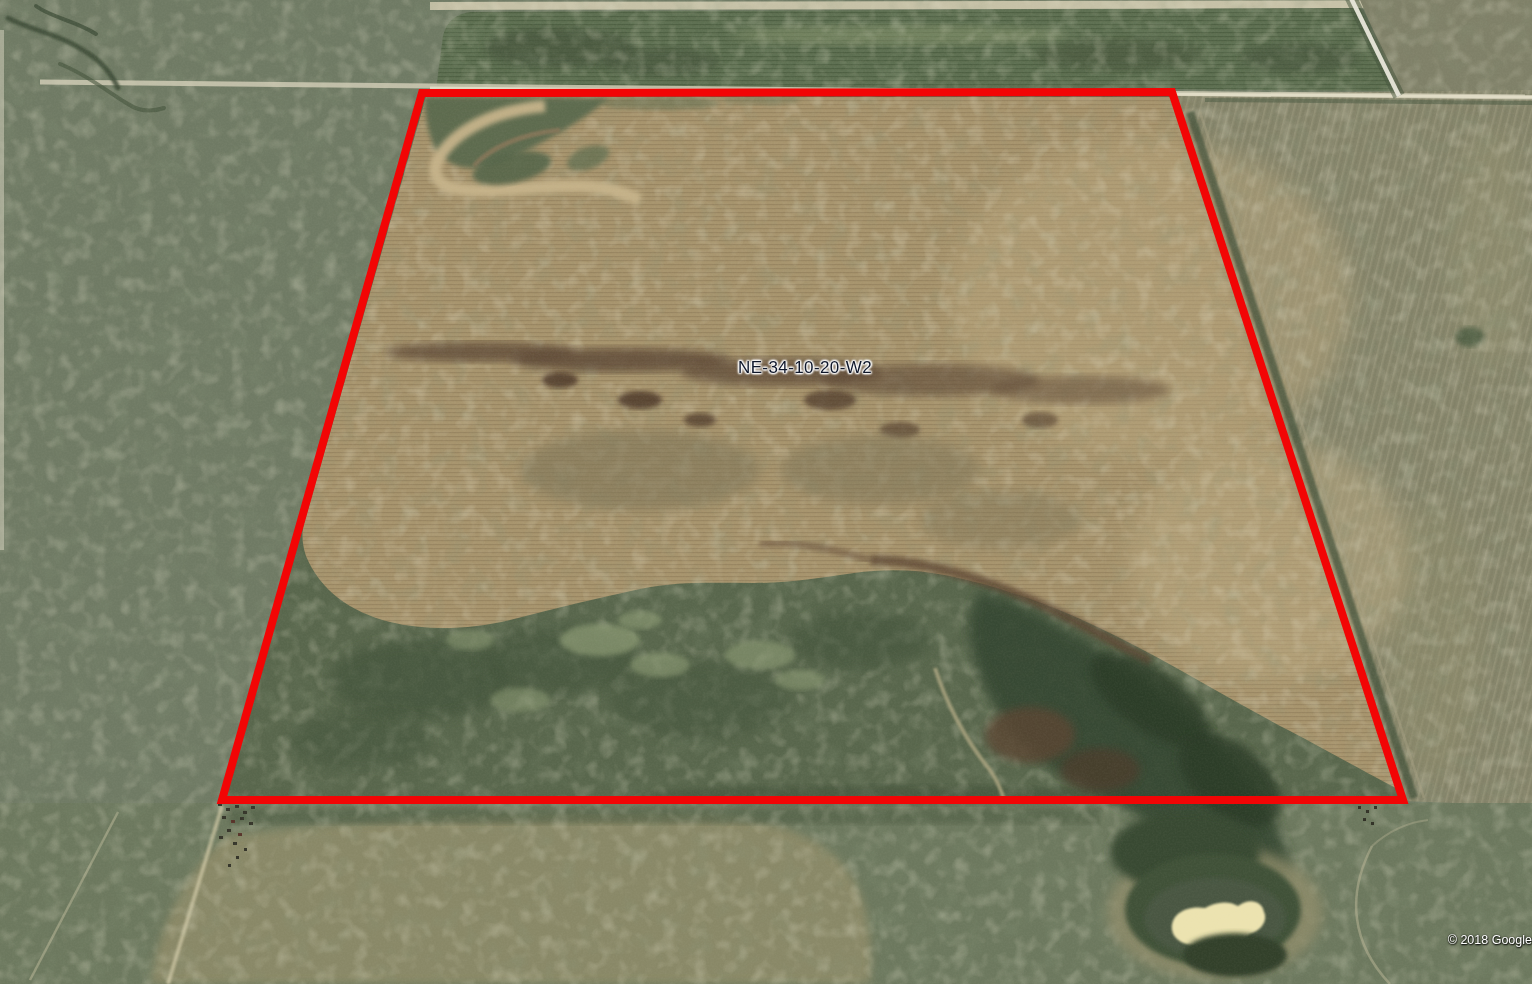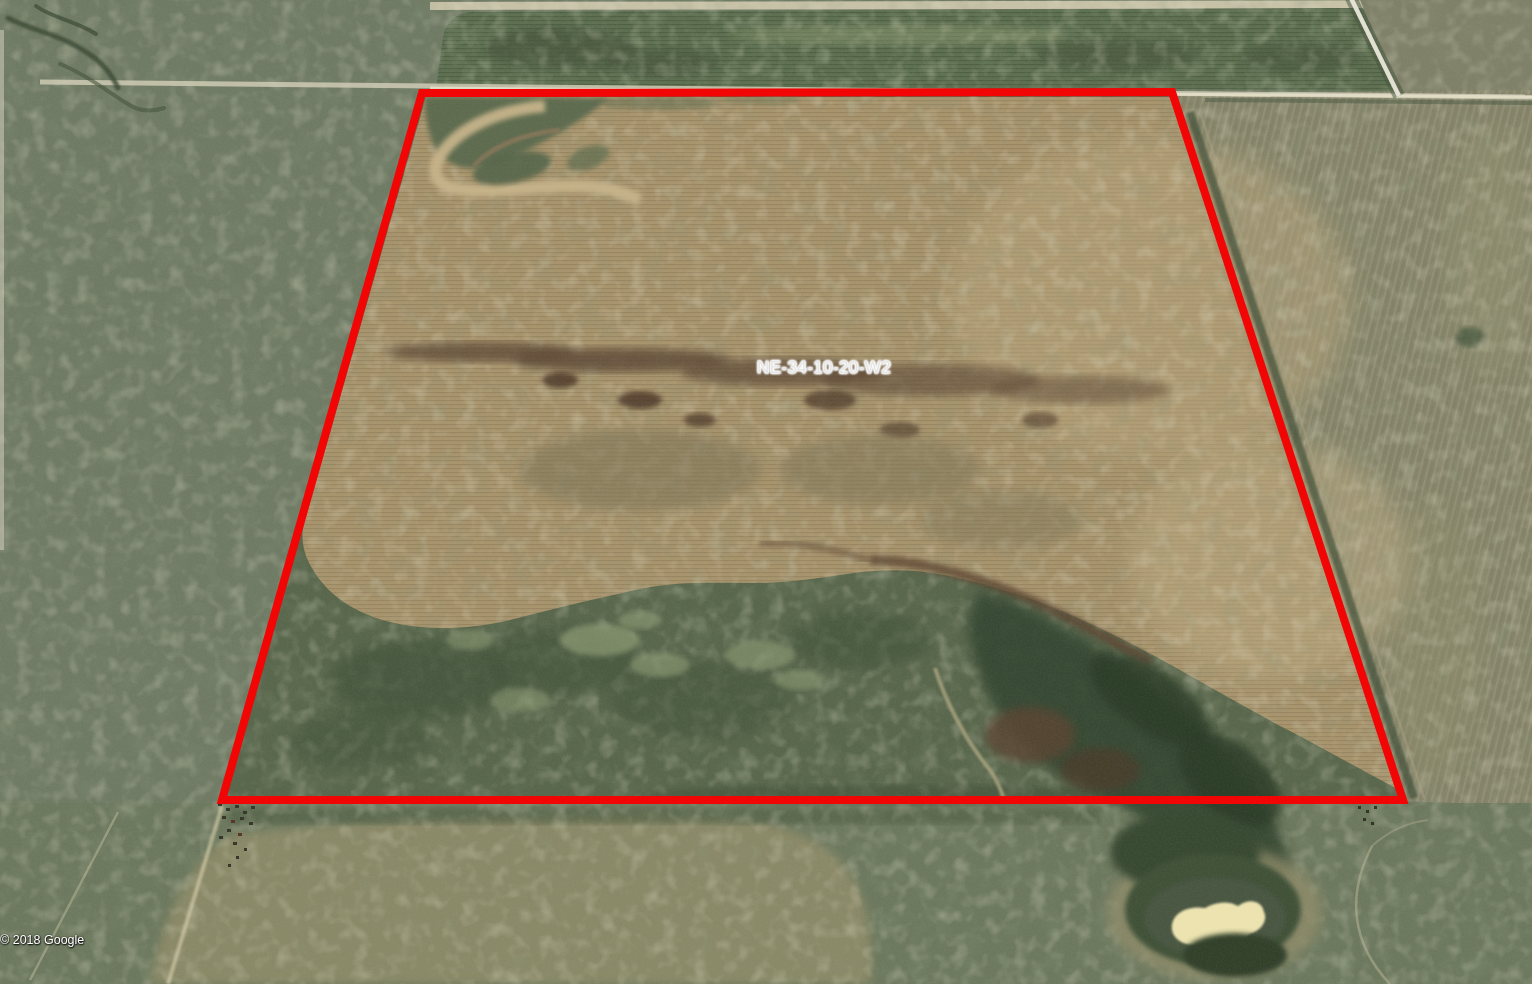--- a/index.html
+++ b/index.html
@@ -1,23 +1,23 @@
 <!DOCTYPE html>
 <html><head>
 <meta charset="utf-8">
 <title>Screenshot</title>
 <style>
   html,body{margin:0;padding:0;background:#222;}
   .stage{position:relative;width:1532px;height:984px;overflow:hidden;
          font-family:"Liberation Sans",sans-serif;background:#6f7a64;}
   .stage svg{position:absolute;left:0;top:0;display:block;}
-  .parcel-label{position:absolute;left:824px;top:368px;transform:translate(-50%,-50%);
-      font-size:17px;letter-spacing:.4px;color:#e5e5e5;white-space:nowrap;
+  .parcel-label{position:absolute;left:805px;top:368px;transform:translate(-50%,-50%);
+      font-size:17px;letter-spacing:.4px;color:#0f172a;white-space:nowrap;
       text-shadow:0 0 2px #fff,0 0 2px #fff,0 0 3px #fff,1px 1px 2px #fff,-1px -1px 2px #fff,1px -1px 2px #fff,-1px 1px 2px #fff;}
-  .attribution{position:absolute;left:0;right:0;bottom:36px;text-align:left;
+  .attribution{position:absolute;left:0;right:0;bottom:36px;text-align:right;
       color:#fff;font-size:12.5px;line-height:15px;
       text-shadow:0 1px 2px rgba(0,0,0,.85),0 0 2px rgba(0,0,0,.6),1px 1px 1px rgba(0,0,0,.5);}
   .watermark{position:absolute;right:12px;bottom:14px;color:rgba(255,255,255,.97);
       font-size:42px;letter-spacing:-1px;font-weight:400;white-space:nowrap;
       text-shadow:0 1px 4px rgba(0,0,0,.35),0 0 2px rgba(0,0,0,.25);}
 </style>
 </head>
 <body>
 
 <div class="stage">

